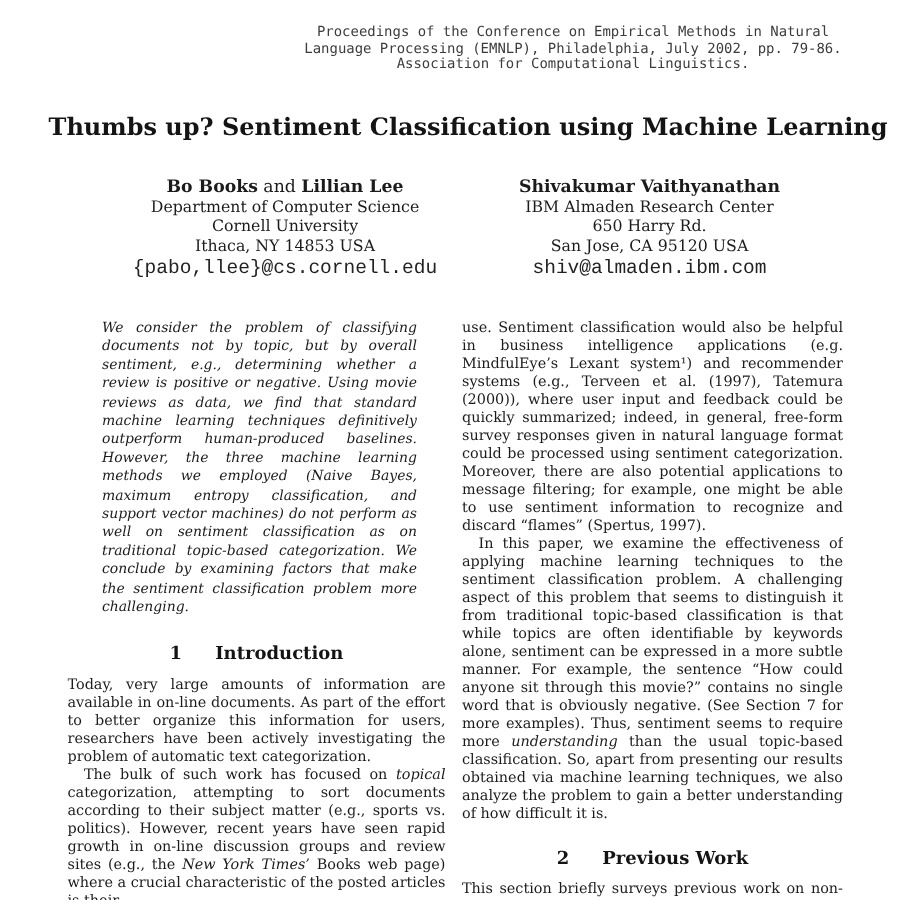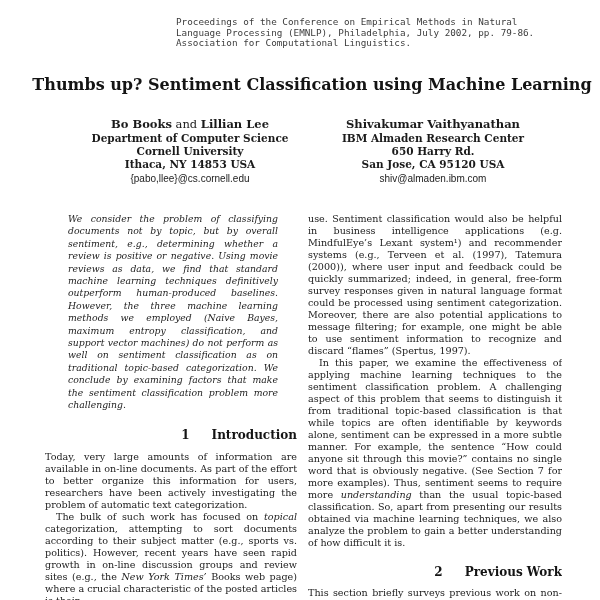--- a/index.html
+++ b/index.html
@@ -10,22 +10,23 @@
     background: #ffffff;
     overflow: hidden;
     color: #1b1b1b;
     font-family: "DejaVu Serif", serif;
   }
 
   
   .proc-header {
     position: absolute;
     top: 17px;
-    left: 176px;
+    left: 186px;
     width: 392px;
+    text-align: center;
     font-family: "DejaVu Sans Mono", monospace;
     font-size: 9.3px;
     line-height: 10.5px;
     color: #3c3c3c;
     white-space: nowrap;
   }
 
   
   .title {
     position: absolute;
@@ -42,24 +43,24 @@
   }
   .title .tline { display: block; }
 
   
   .authors { position: absolute; top: 117px; left: 0; width: 600px; }
   .author { position: absolute; top: 0; text-align: center; }
   .author-left  { left: 58px;  width: 264px; }
   .author-right { left: 302px; width: 262px; text-align: center; }
   .author-name  { font-size: 11.5px; line-height: 14px; margin-bottom: 1px; }
   .author-name .run-bold { font-weight: bold; }
-  .author-affil { font-size: 10.5px; line-height: 13px; font-weight: bold; }
+  .author-affil { font-size: 10.5px; line-height: 13px; }
   .author-email {
-    font-family: Liberation Sans, sans-serif;
-    font-size: 10px;
+    font-family: Liberation Mono, monospace;
+    font-size: 13px;
     line-height: 13px;
     margin-top: 1px;
     color: #222;
   }
 
   
   .col {
     position: absolute;
     top: 213px;
     height: 387px;
@@ -87,21 +88,21 @@
     line-height: 12.4px;
     text-align: justify;
     font-style: italic;
   }
 
   .sec-heading {
     font-size: 12px;
     font-weight: bold;
     margin: 16px 0 9px 0;
     line-height: 14px;
-    text-align: right;
+    text-align: center;
     color: #141414;
   }
   .sec-heading .sec-num { margin-right: 22px; }
   .sec-heading-first-right { margin-bottom: 8px; }
 
   .body-p { margin: 0; }
   .body-p.indent { text-indent: 11px; }
   .run-italic { font-style: italic; margin-top: 12px; }
 </style>
 </head>

